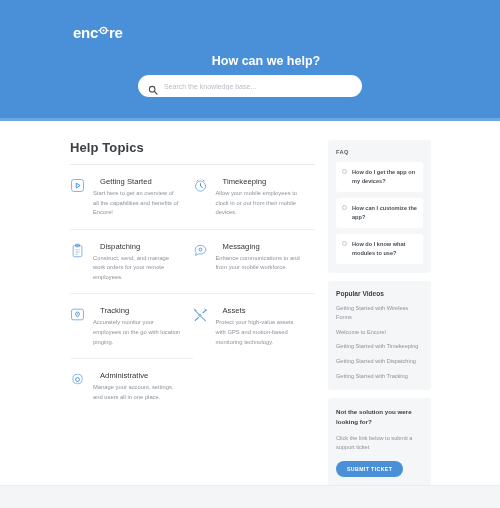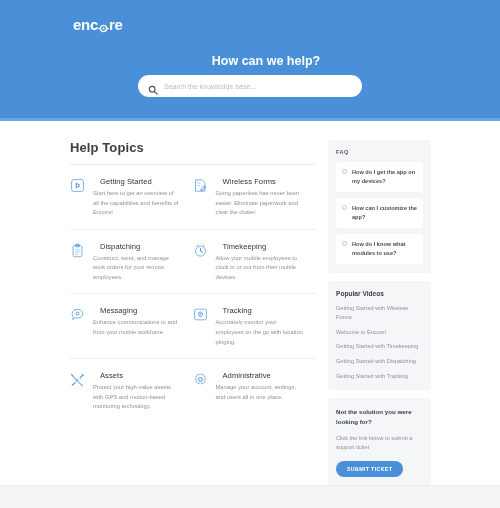--- a/index.html
+++ b/index.html
@@ -14,23 +14,23 @@
   
   .hero {
     position: absolute; left:0; top:0; width:500px; height:120px;
     background:#4a90d9;
   }
   .hero-underline {
     position:absolute; left:0; top:118px; width:500px; height:3px;
     background:#6aa7e3;
   }
   .logo {
-    position:absolute; left:73px; top:16px;
+    position:absolute; left:73px; top:24px;
     color:#ffffff; font-size:15px; font-weight:700; letter-spacing:-0.3px;
-    display:flex; align-items:flex-end;
+    display:flex; align-items:flex-start;
   }
   .logo-mark {
     display:inline-flex; align-items:center; justify-content:center;
     width:11px; height:11px; margin:0 0px; position:relative; top:1px;
   }
   .hero-title {
     position:absolute; left:0; top:54px; width:500px; text-align:center;
     color:#ffffff; font-size:12.5px; font-weight:700;padding-left:32px;
   }
   .search-wrap {
@@ -174,63 +174,49 @@
               <rect x="2.5" y="2.5" width="19" height="19" rx="3.5" fill="none" stroke="#7eb4e8" stroke-width="1.6"></rect>
               <path d="M10 8.2 L16 12 L10 15.8 Z" fill="none" stroke="#4a90d9" stroke-width="1.6" stroke-linejoin="round"></path>
             </svg>
           </span>
           <div class="topic-body">
             <div class="topic-title">Getting Started</div>
             <div class="topic-desc">Start here to get an overview of all the capabilities and benefits of Encore!</div>
           </div>
         </div>
 
-        <div class="topic">
-          <span class="topic-icon">
-            <svg width="15" height="15" viewBox="0 0 24 24">
-              <path d="M4 3 H15 L19 7 V21 H4 Z" fill="none" stroke="#7eb4e8" stroke-width="1.6" stroke-linejoin="round"></path>
-              <line x1="7" y1="8" x2="12" y2="8" stroke="#9cc6ee" stroke-width="1.4"></line>
-              <line x1="7" y1="12" x2="12" y2="12" stroke="#9cc6ee" stroke-width="1.4"></line>
-              <path d="M13 18 L18.5 12.5 L20.5 14.5 L15 20 L12.5 20.5 Z" fill="none" stroke="#4a90d9" stroke-width="1.5" stroke-linejoin="round"></path>
-            </svg>
-          </span>
-          <div class="topic-body">
-            <div class="topic-title">Wireless Forms</div>
-            <div class="topic-desc">Going paperless has never been easier. Eliminate paperwork and clear the clutter.</div>
+
+        <div class="topic">
+          <span class="topic-icon">
+            <svg width="15" height="15" viewBox="0 0 24 24">
+              <circle cx="12" cy="13" r="8" fill="none" stroke="#7eb4e8" stroke-width="1.6"></circle>
+              <path d="M12 9 V13 L15 15" fill="none" stroke="#4a90d9" stroke-width="1.6" stroke-linecap="round"></path>
+              <path d="M6 5 L8.5 3" stroke="#7eb4e8" stroke-width="1.6" stroke-linecap="round"></path>
+              <path d="M18 5 L15.5 3" stroke="#7eb4e8" stroke-width="1.6" stroke-linecap="round"></path>
+            </svg>
+          </span>
+          <div class="topic-body">
+            <div class="topic-title">Timekeeping</div>
+            <div class="topic-desc">Allow your mobile employees to clock in or out from their mobile devices.</div>
           </div>
         </div>
 
         <div class="topic">
           <span class="topic-icon">
             <svg width="15" height="15" viewBox="0 0 24 24">
               <rect x="5" y="4" width="14" height="18" rx="2" fill="none" stroke="#7eb4e8" stroke-width="1.6"></rect>
               <rect x="9" y="2" width="6" height="4" rx="1.2" fill="none" stroke="#4a90d9" stroke-width="1.5"></rect>
               <line x1="8.5" y1="11" x2="15.5" y2="11" stroke="#9cc6ee" stroke-width="1.4"></line>
               <line x1="8.5" y1="14.5" x2="15.5" y2="14.5" stroke="#9cc6ee" stroke-width="1.4"></line>
               <line x1="8.5" y1="18" x2="13" y2="18" stroke="#9cc6ee" stroke-width="1.4"></line>
             </svg>
           </span>
           <div class="topic-body">
             <div class="topic-title">Dispatching</div>
             <div class="topic-desc">Construct, send, and manage work orders for your remote employees.</div>
-          </div>
-        </div>
-
-        <div class="topic">
-          <span class="topic-icon">
-            <svg width="15" height="15" viewBox="0 0 24 24">
-              <circle cx="12" cy="13" r="8" fill="none" stroke="#7eb4e8" stroke-width="1.6"></circle>
-              <path d="M12 9 V13 L15 15" fill="none" stroke="#4a90d9" stroke-width="1.6" stroke-linecap="round"></path>
-              <path d="M6 5 L8.5 3" stroke="#7eb4e8" stroke-width="1.6" stroke-linecap="round"></path>
-              <path d="M18 5 L15.5 3" stroke="#7eb4e8" stroke-width="1.6" stroke-linecap="round"></path>
-            </svg>
-          </span>
-          <div class="topic-body">
-            <div class="topic-title">Timekeeping</div>
-            <div class="topic-desc">Allow your mobile employees to clock in or out from their mobile devices.</div>
           </div>
         </div>
 
         <div class="topic">
           <span class="topic-icon">
             <svg width="15" height="15" viewBox="0 0 24 24">
               <path d="M3.5 10.5 A8.5 7 0 1 1 9 17.2 L4 20 L5.3 15.8 A7 6 0 0 1 3.5 10.5 Z" fill="none" stroke="#7eb4e8" stroke-width="1.6" stroke-linejoin="round"></path>
               <circle cx="12" cy="10.5" r="2.3" fill="none" stroke="#4a90d9" stroke-width="1.5"></circle>
             </svg>
           </span>

